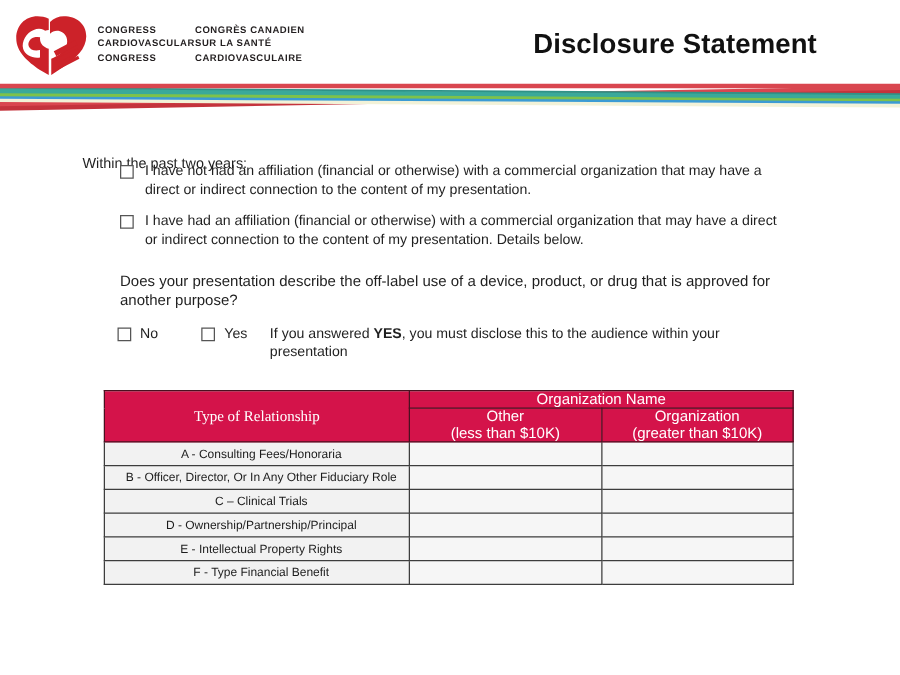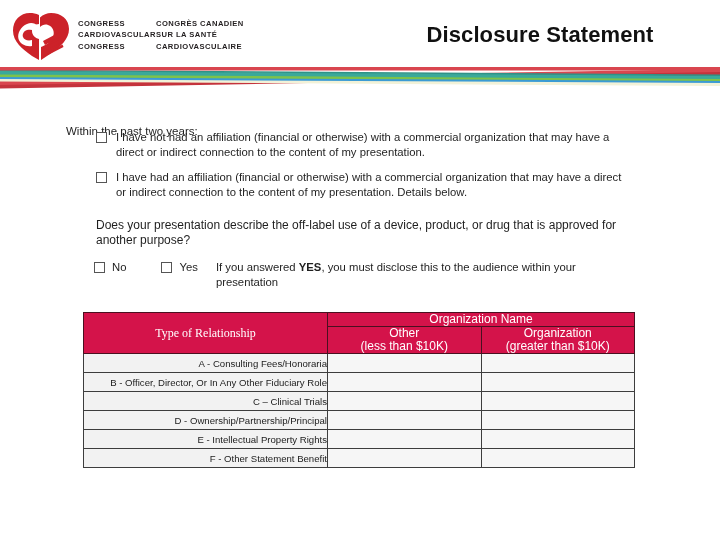--- a/index.html
+++ b/index.html
@@ -178,21 +178,21 @@
   .hdr-sub { padding: 7px 4px 9px; }
 
   .dtable tbody td {
     background: #f4f4f4;
     font-size: 9.6px;
     color: #1c1c1c;
     height: 19px;
     border-color: #3d3d3d;
   }
   .dtable tbody td.rowlabel {
-    text-align: right;
+    text-align: center;
     padding-left: 7px;
     background: #f2f2f2;
   }
   .dtable tbody td.blank { background: #f6f6f6; }
 </style>
 </head>
 <body>
 
 <div class="header">
 
@@ -315,18 +315,18 @@
       <td class="rowlabel">D - Ownership/Partnership/Principal</td>
       <td class="blank"></td>
       <td class="blank"></td>
     </tr>
     <tr>
       <td class="rowlabel">E - Intellectual Property Rights</td>
       <td class="blank"></td>
       <td class="blank"></td>
     </tr>
     <tr>
-      <td class="rowlabel">F - Other Statement Benefit</td>
+      <td class="rowlabel">F - Type Financial Benefit</td>
       <td class="blank"></td>
       <td class="blank"></td>
     </tr>
   </tbody>
 </table>
 
 </body></html>

